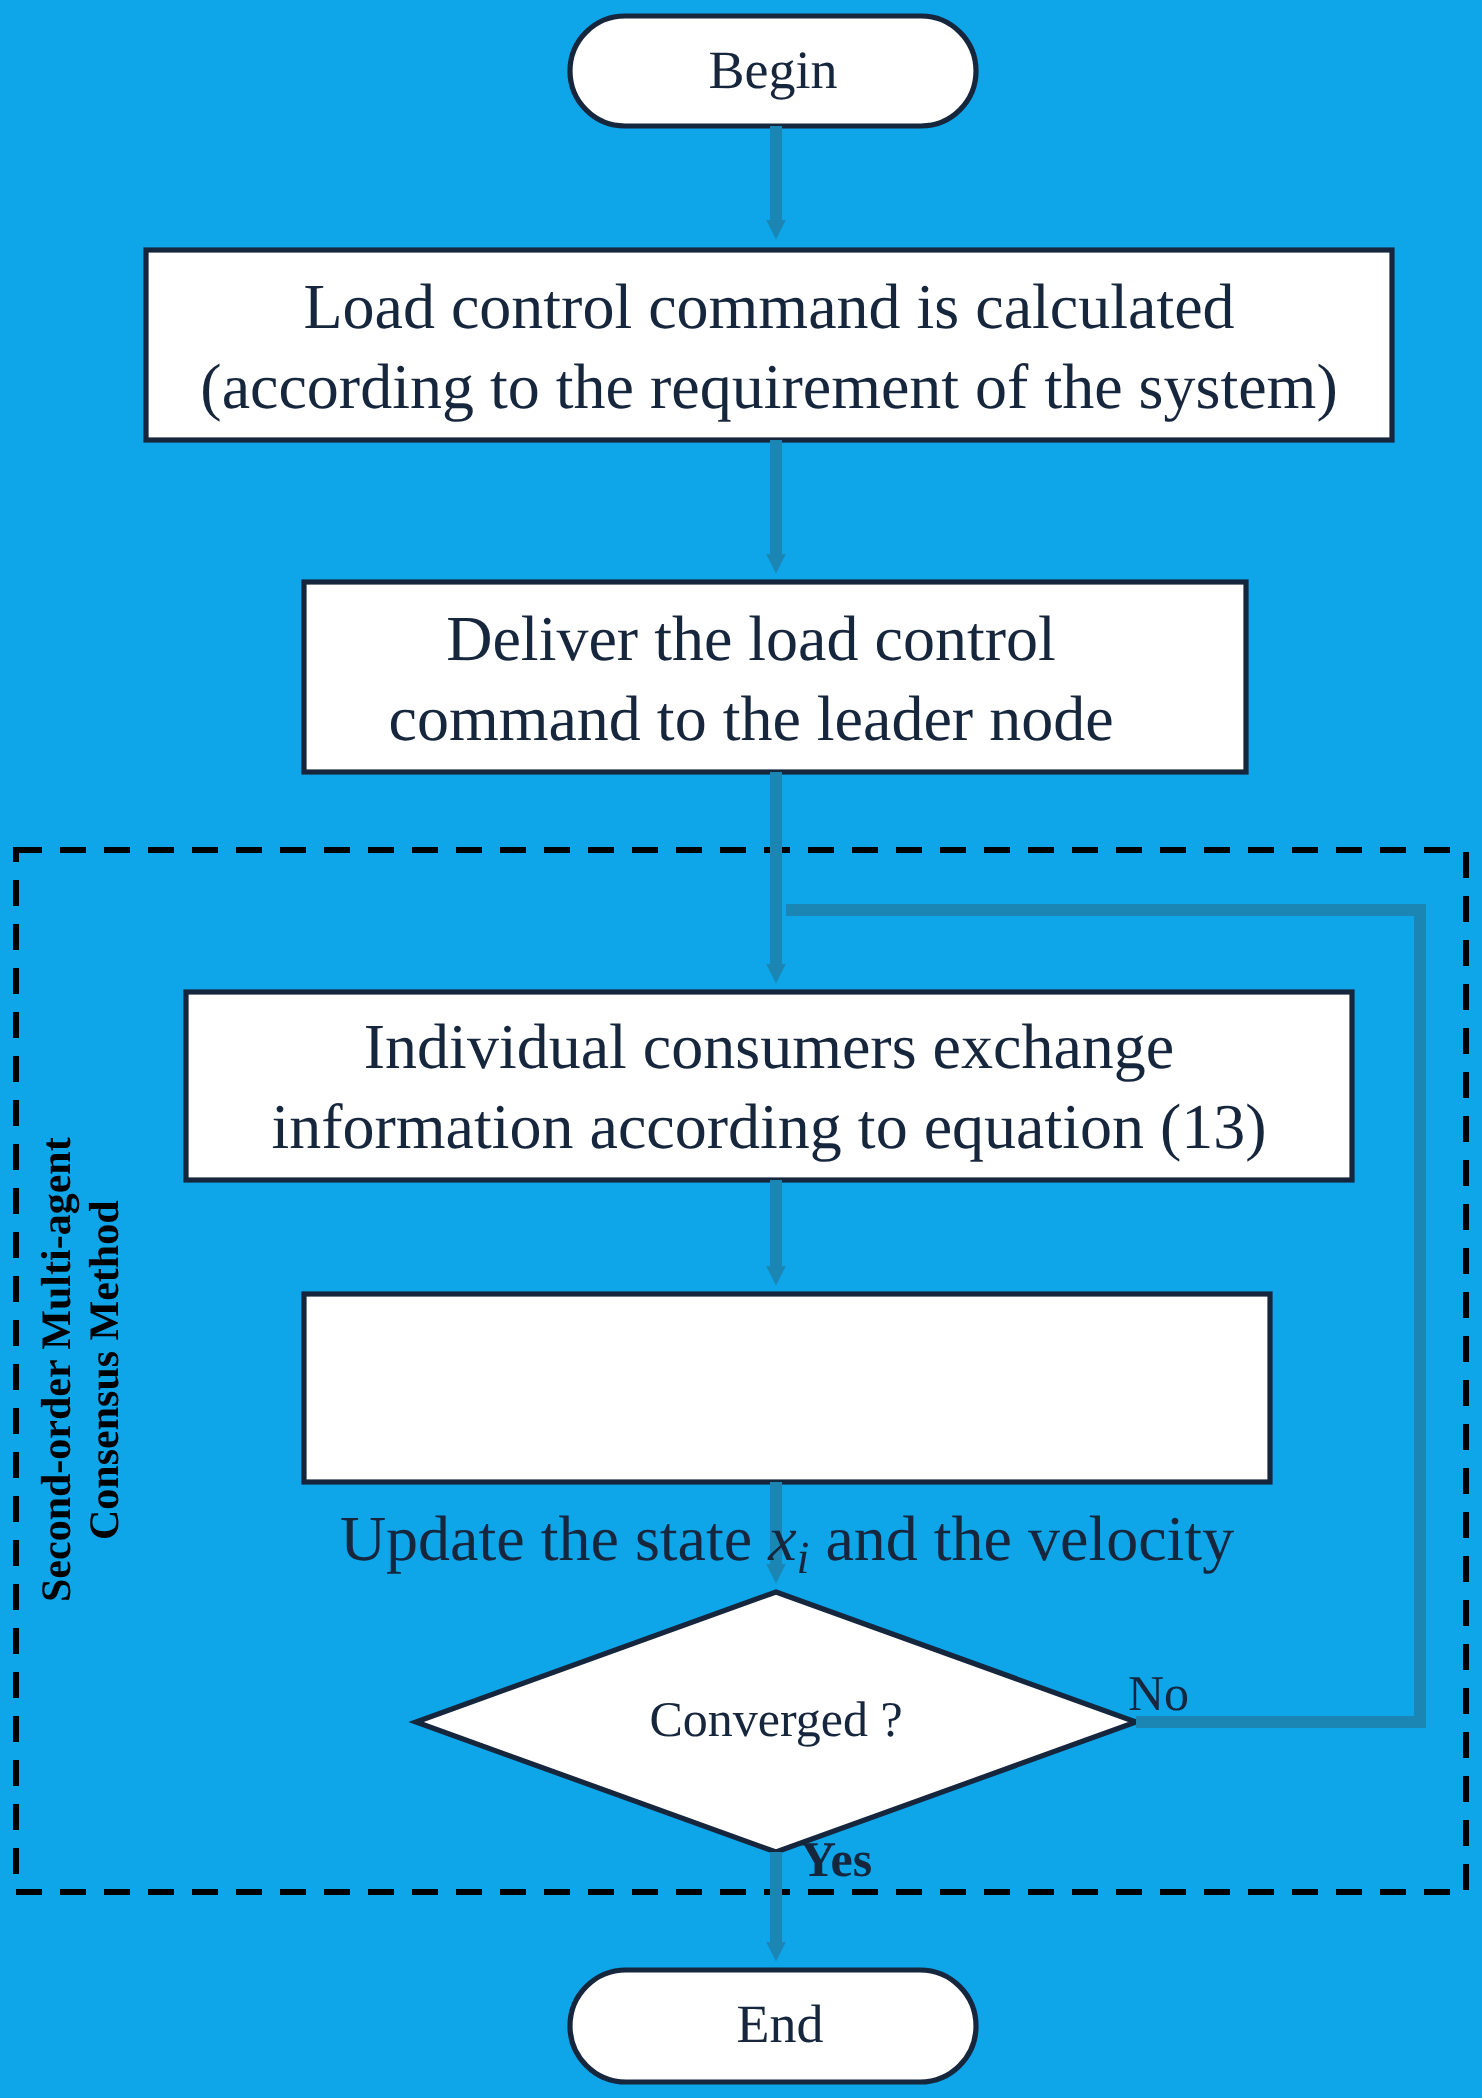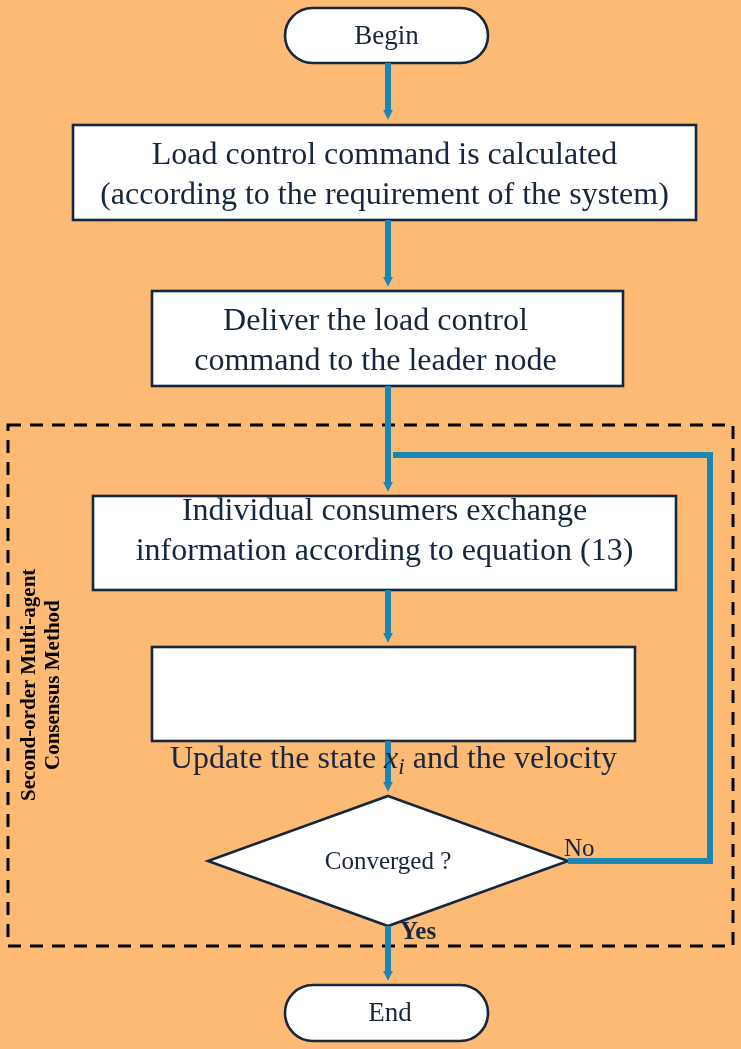--- a/index.html
+++ b/index.html
@@ -7,21 +7,21 @@
     padding: 0;
     background: #ffffff;
   }
   body {
     font-family: "Liberation Serif", serif;
   }
   #canvas {
     position: relative;
     width: 741px;
     height: 1049px;
-    background: #fdba74;
+    background: #0ea5e9;
     overflow: hidden;
   }
   svg.layer {
     position: absolute;
     left: 0;
     top: 0;
     width: 741px;
     height: 1049px;
   }
   .node-text {
@@ -99,24 +99,24 @@
   </svg>
 
   <div class="node-text t-begin" style="left:285px; top:8px; width:203px; height:55px;">Begin</div>
 
   <div class="node-text t-box" style="left:73px; top:125px; width:623px; height:95px;">Load control command is calculated
 (according to the requirement of the system)</div>
 
   <div class="node-text t-box" style="left:140px; top:291px; width:471px; height:95px;">Deliver the load control
 command to the leader node</div>
 
-  <div class="node-text t-box" style="left:93px; top:482px; width:583px; height:94px;">Individual consumers exchange
+  <div class="node-text t-box" style="left:93px; top:496px; width:583px; height:94px;">Individual consumers exchange
 information according to equation (13)</div>
 
-  <div class="node-text t-box" style="left:152px; top:647px; width:483px; height:94px; display:block; padding-top:10px; box-sizing:border-box;">
+  <div class="node-text t-box" style="left:152px; top:647px; width:483px; height:94px; display:block; padding-top:22px; box-sizing:border-box;">
     <div style="text-align:center;">
       <span>Update the state </span><span class="ital">x</span><span class="sub">i</span><span> and the velocity</span>
     </div>
   </div>
 
   <div class="node-text t-dec" style="left:238px; top:831px; width:300px; height:60px;">Converged ?</div>
 
   <div class="node-text t-begin" style="left:285px; top:985px; width:210px; height:56px;font-family:Liberation Serif, serif;">End</div>
 
   <div class="side-label" style="left:16px; top:470px; height:430px; width:52px;">Second-order Multi-agent

